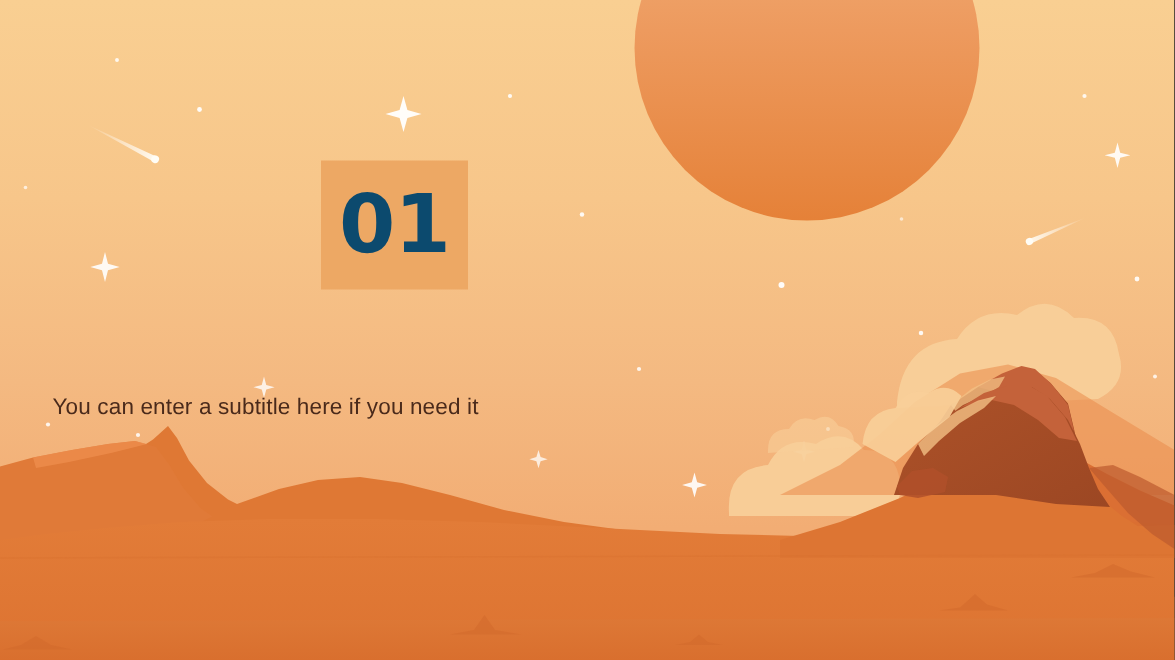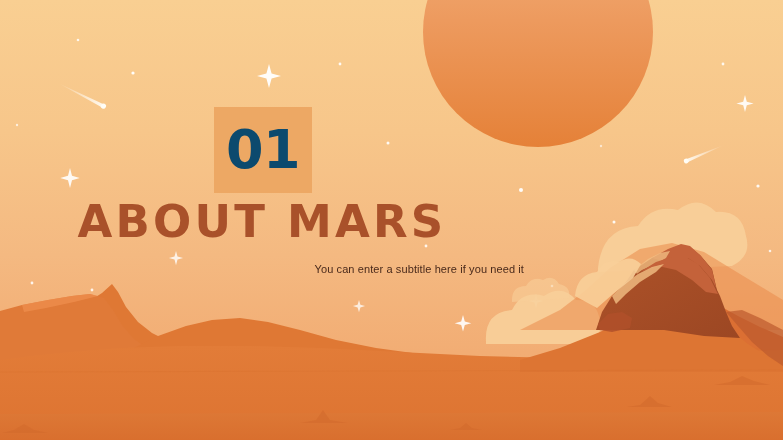--- a/index.html
+++ b/index.html
@@ -61,27 +61,28 @@
     font-weight: bold;
     letter-spacing: 3.2px;
     line-height: 1;
     font-family: "DejaVu Sans", sans-serif;
   }
   .subtitle {
     position: absolute;
     left: 0;
     top: 263px;
     width: 524px;
-    text-align: right;
+    text-align: left;
     color: #4a2a1b;
-    font-size: 11px;
+    font-size: 15px;
     font-weight: normal;
     letter-spacing: 0.1px;
     line-height: 1.2;
     font-family: "Liberation Sans", sans-serif;
+    padding-left: 35px;
   }
 </style>
 </head>
 <body>
 
 <div id="slide">
 
   <svg id="sky-svg" viewBox="0 0 783 440" xmlns="http://www.w3.org/2000/svg">
     <defs>
       <linearGradient id="sunGrad" x1="0" y1="0" x2="0" y2="1">
@@ -223,17 +224,16 @@
       <path d="M726 312 L738 326 L752 342 L768 356 L783 366 L783 330 L760 318 L742 310 Z" fill="#bc5a2e" opacity="0.7"></path>
     </g>
 
     <path d="M0 372 L783 370" stroke="#d8702f" stroke-width="1" opacity="0.35" fill="none"></path>
   </svg>
 
   <div id="content">
     <div class="num-box">
       <span class="num">01</span>
     </div>
-    <div class="title">ABOUT MARS</div>
     <div class="subtitle">You can enter a subtitle here if you need it</div>
   </div>
 
 </div>
 
 </body></html>

